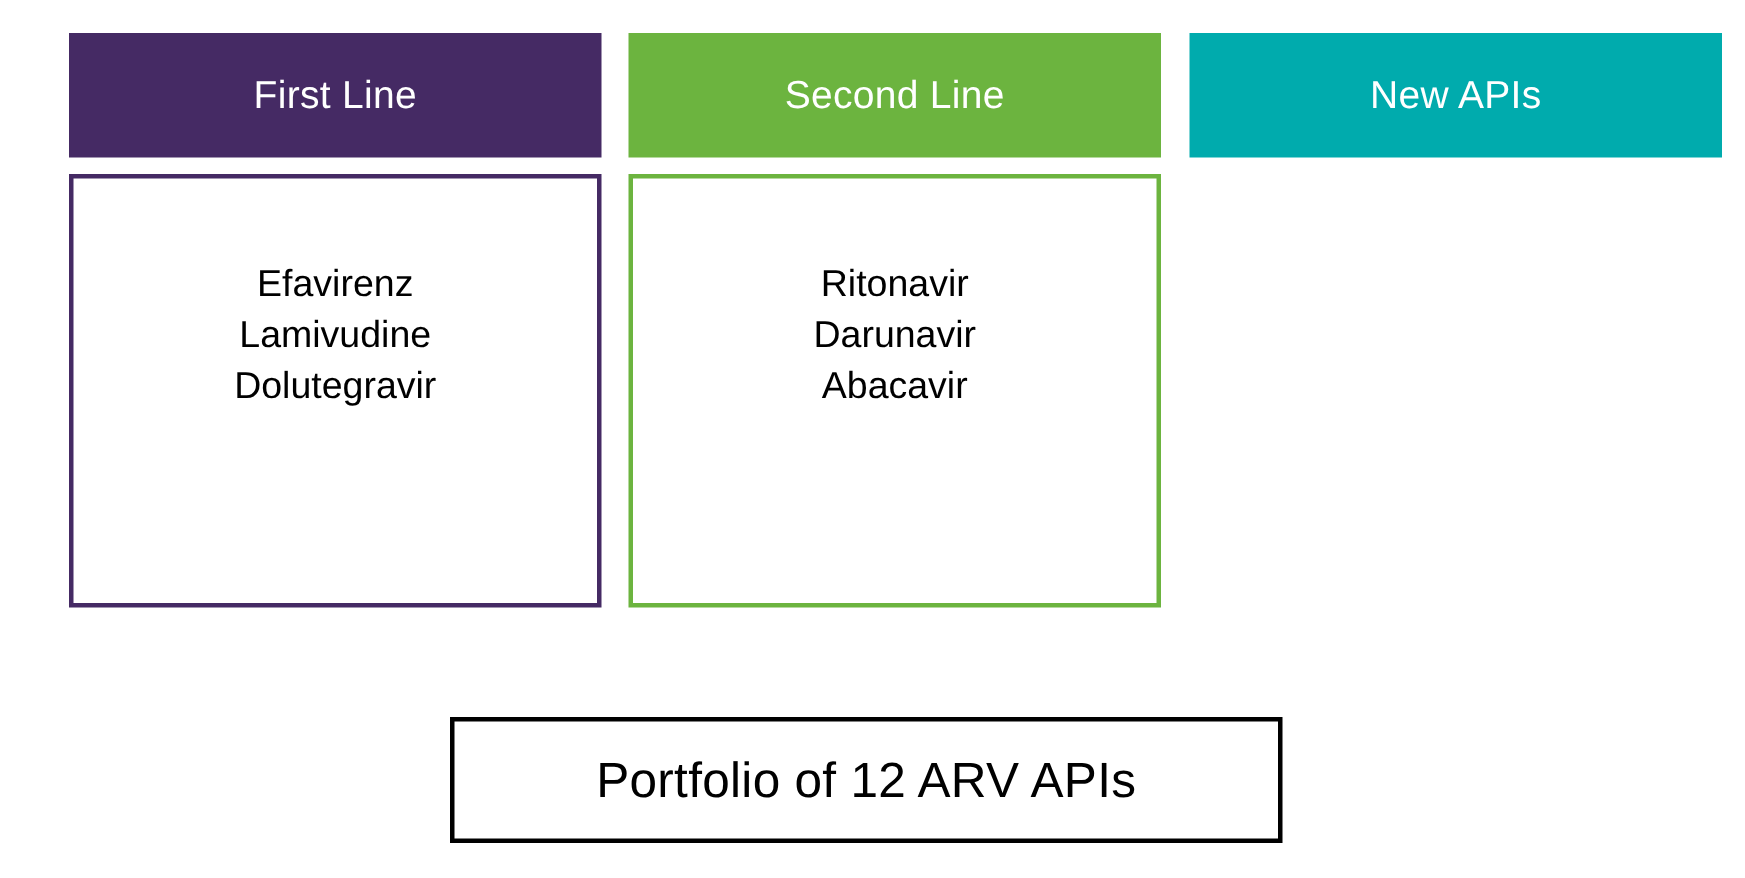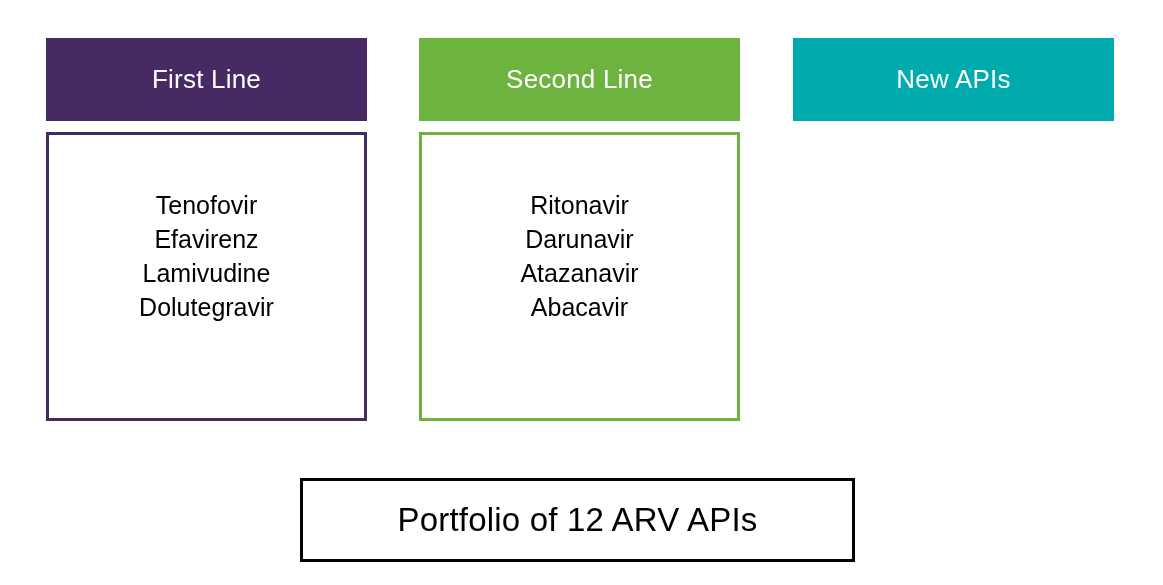--- a/index.html
+++ b/index.html
@@ -11,22 +11,22 @@
   .canvas {
     position: relative;
     width: 1163px;
     height: 585px;
     background: #ffffff;
     overflow: hidden;
     color: #000000;
   }
   .column {
     position: absolute;
-    top: 38px;
-    width: 321px;
+    top: 22px;
+    width: 355px;
   }
   .col-first  { left: 46px; }
   .col-second { left: 419px; border-radius: 20px; }
   .col-new    { left: 793px; }
 
   .col-header {
     height: 83px;
     display: flex;
     align-items: center;
     justify-content: center;
@@ -67,33 +67,31 @@
   }
 </style>
 </head>
 <body>
 
 <div class="canvas">
 
   <div class="column col-first">
     <div class="col-header" style="background-color: rgb(69, 42, 100);">First Line</div>
     <div class="col-box" style="border-color: rgb(69, 42, 100);">
-        <div class="drug-item">Tenofovir</div>
         <div class="drug-item">Efavirenz</div>
         <div class="drug-item">Lamivudine</div>
         <div class="drug-item">Dolutegravir</div>
       </div>
   </div>
 
   <div class="column col-second">
     <div class="col-header" style="background-color: rgb(108, 180, 63);">Second Line</div>
     <div class="col-box" style="border-color: rgb(108, 180, 63);">
         <div class="drug-item">Ritonavir</div>
         <div class="drug-item">Darunavir</div>
-        <div class="drug-item">Atazanavir</div>
         <div class="drug-item">Abacavir</div>
       </div>
   </div>
 
   <div class="column col-new">
     <div class="col-header" style="background-color: rgb(0, 171, 173);">New APIs</div>
   </div>
 
   <div class="footer-box" style="border-color: rgb(0, 0, 0);">
     <span class="footer-label">Portfolio of 12 ARV APIs</span>

